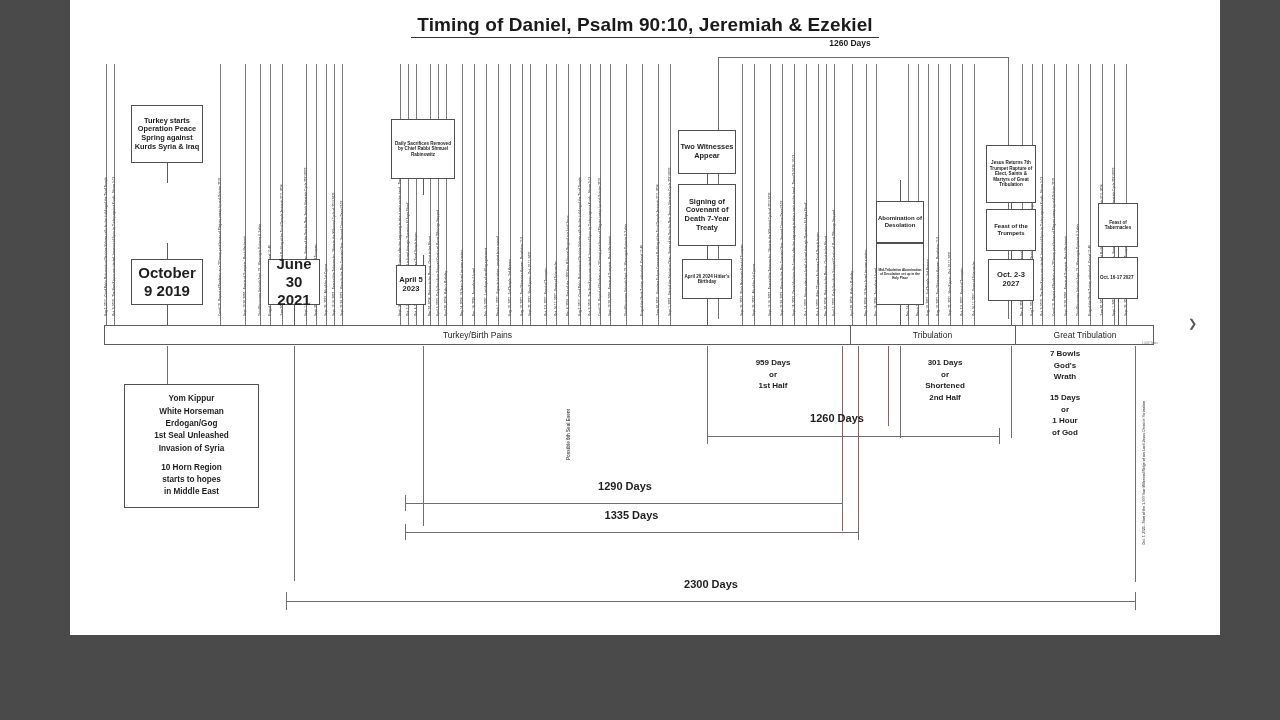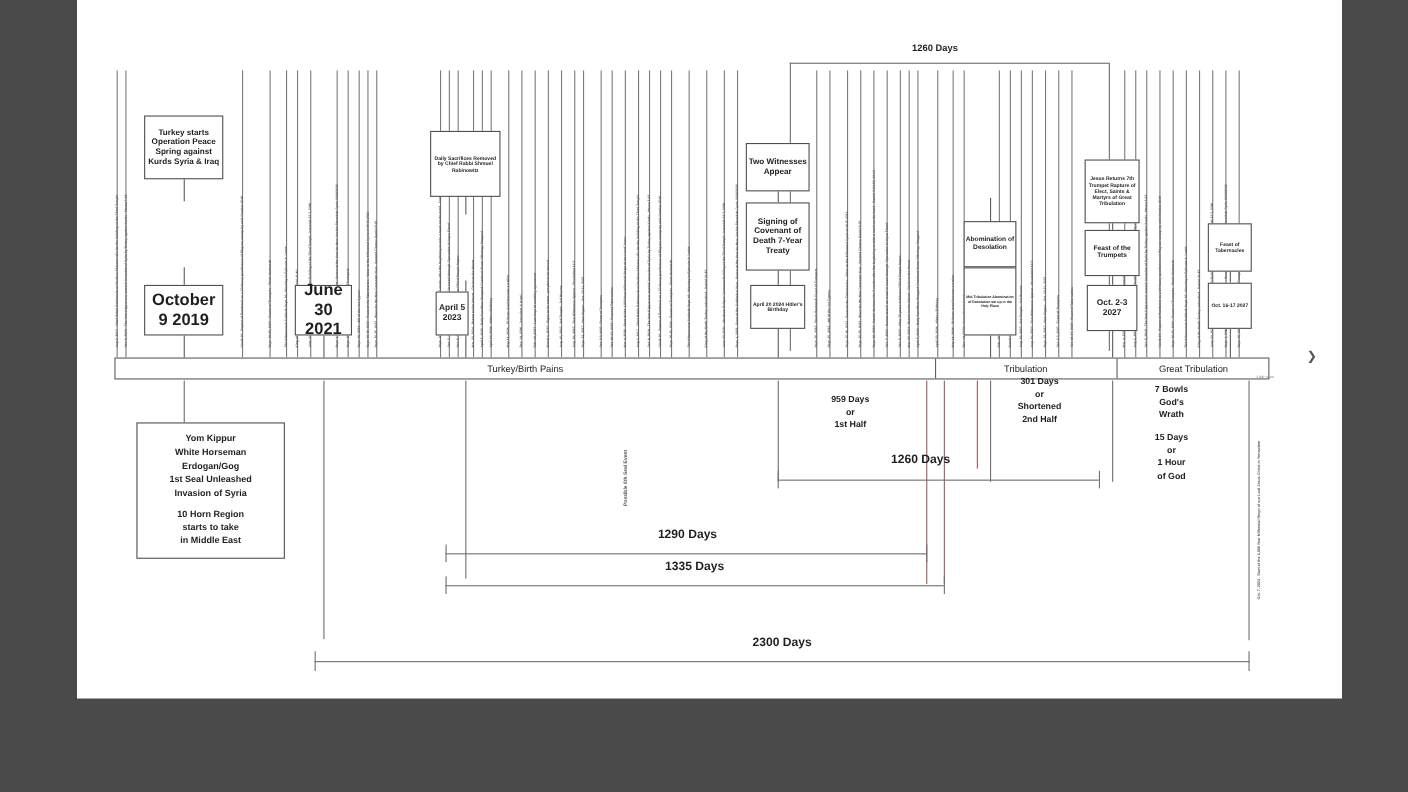--- a/index.html
+++ b/index.html
@@ -23,21 +23,21 @@
     text-align:center;
     font-size:19px;font-weight:bold;color:#1a1a1a;
     letter-spacing:.1px;
   }
   #title span{border-bottom:1.5px solid #333;padding:0 6px 2px 6px;}
 
   
   .box{
     position:absolute;border:1px solid #4f4f4f;background:#fff;
     box-sizing:border-box;
-    display:flex;align-items:center;justify-content:center;
+    display:flex;align-items:center;
     text-align:center;color:#1e1e1e;font-weight:bold;line-height:1.18;
     padding:2px 1px;
   }
   .b-md{font-size:7.4px;}
   .b-sm{font-size:6px;}
   .b-xs{font-size:4.6px;}
   .b-date{font-size:15px;}
   .b-date2{font-size:7.6px;}
 
   
@@ -89,20 +89,23 @@
     font-size:8px;font-weight:bold;line-height:1.45;
   }
   .tiny-note{position:absolute;font-size:3px;color:#777;}
 </style>
 </head>
 <body>
 
 <div id="sheet">
 <div id="canvas">
 
+  <div id="title">
+    <span>Timing of Daniel, Psalm 90:10, Jeremiah &amp; Ezekiel</span>
+  </div>
 
   <div class="span-label sl-md" style="left:660px;top:38px;width:240px;">1260 Days</div>
   <div class="hline" style="left:648px;top:57px;width:290px;"></div>
   <div class="vline" style="left:648px;top:57px;height:262px;"></div>
   <div class="vline" style="left:938px;top:57px;height:262px;"></div>
 
   <div id="ticks">
         <div class="tick" style="left: 36px; top: 64px; height: 261px;"></div>
         <div class="rot" style="left: 34.8px; top: 316px;">Aug 2, 2017 - Chief Rabbi Rabinowitz of Yeshiva Shlomo calls for the building of the Third Temple</div>
         <div class="tick" style="left: 44px; top: 64px; height: 261px;"></div>
@@ -336,34 +339,34 @@
     <div style="font-size:8.2px;line-height:1.5;">
           <div>Yom Kippur</div>
           <div>White Horseman</div>
           <div>Erdogan/Gog</div>
           <div>1st Seal Unleashed</div>
           <div>Invasion of Syria</div>
         </div>
     <div style="height:7px;"></div>
     <div style="font-size:8.2px;line-height:1.5;">
           <div>10 Horn Region</div>
-          <div>starts to take</div>
+          <div>starts to hopes</div>
           <div>in Middle East</div>
         </div>
   </div>
 
   <div class="rot lbl" style="left:497px;top:460px;">Possible 6th Seal Event</div>
   <div class="rot" style="left:1073px;top:545px;font-size:3.4px;">Oct. 7, 2023 - Start of the 1,000 Year Millennial Reign of our Lord Jesus Christ in Yerusalem</div>
 
   <div class="note" style="left:648px;top:357px;width:110px;">
         <div>959 Days</div>
         <div>or</div>
         <div>1st Half</div>
       </div>
-  <div class="note" style="left:820px;top:341px;width:110px;">
+  <div class="note" style="left:820px;top:357px;width:110px;">
         <div>301 Days</div>
         <div>or</div>
         <div>Shortened</div>
         <div>2nd Half</div>
       </div>
   <div class="note" style="left:950px;top:348px;width:90px;">
         <div>7 Bowls</div>
         <div>God's</div>
         <div>Wrath</div>
       </div>

